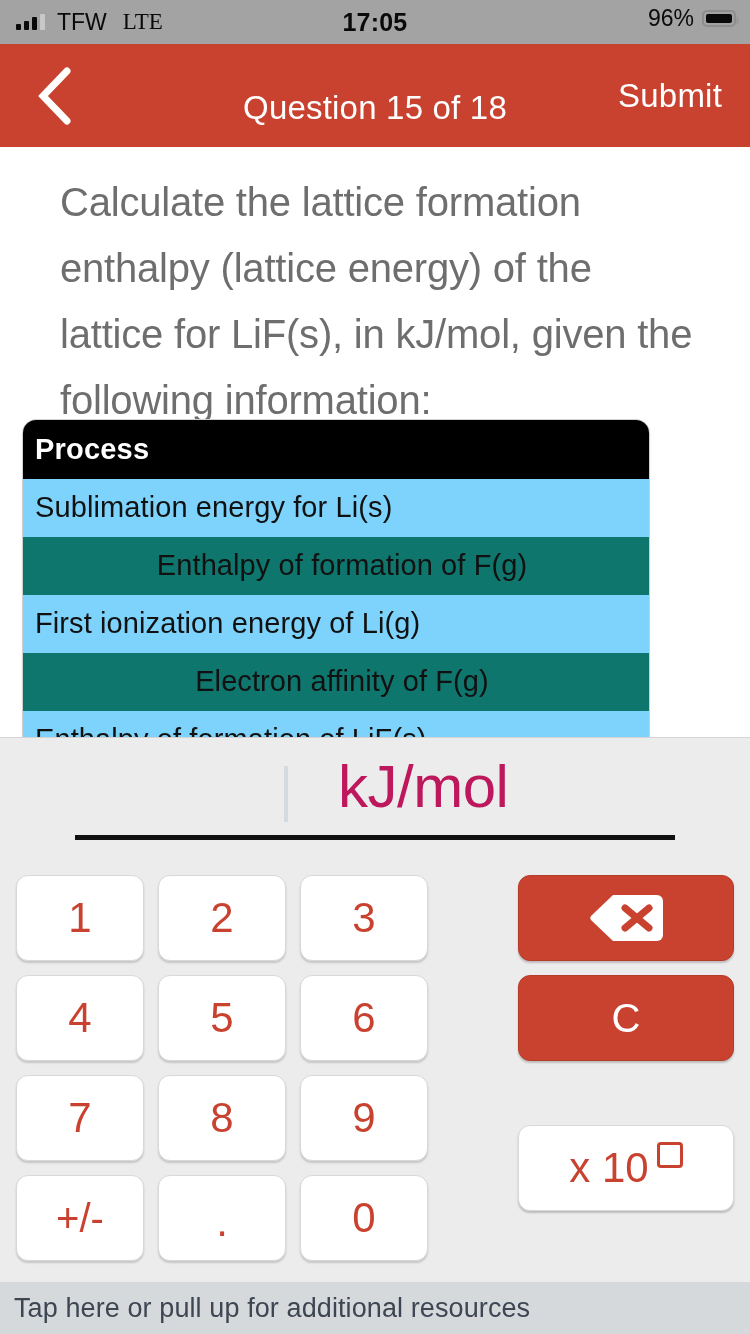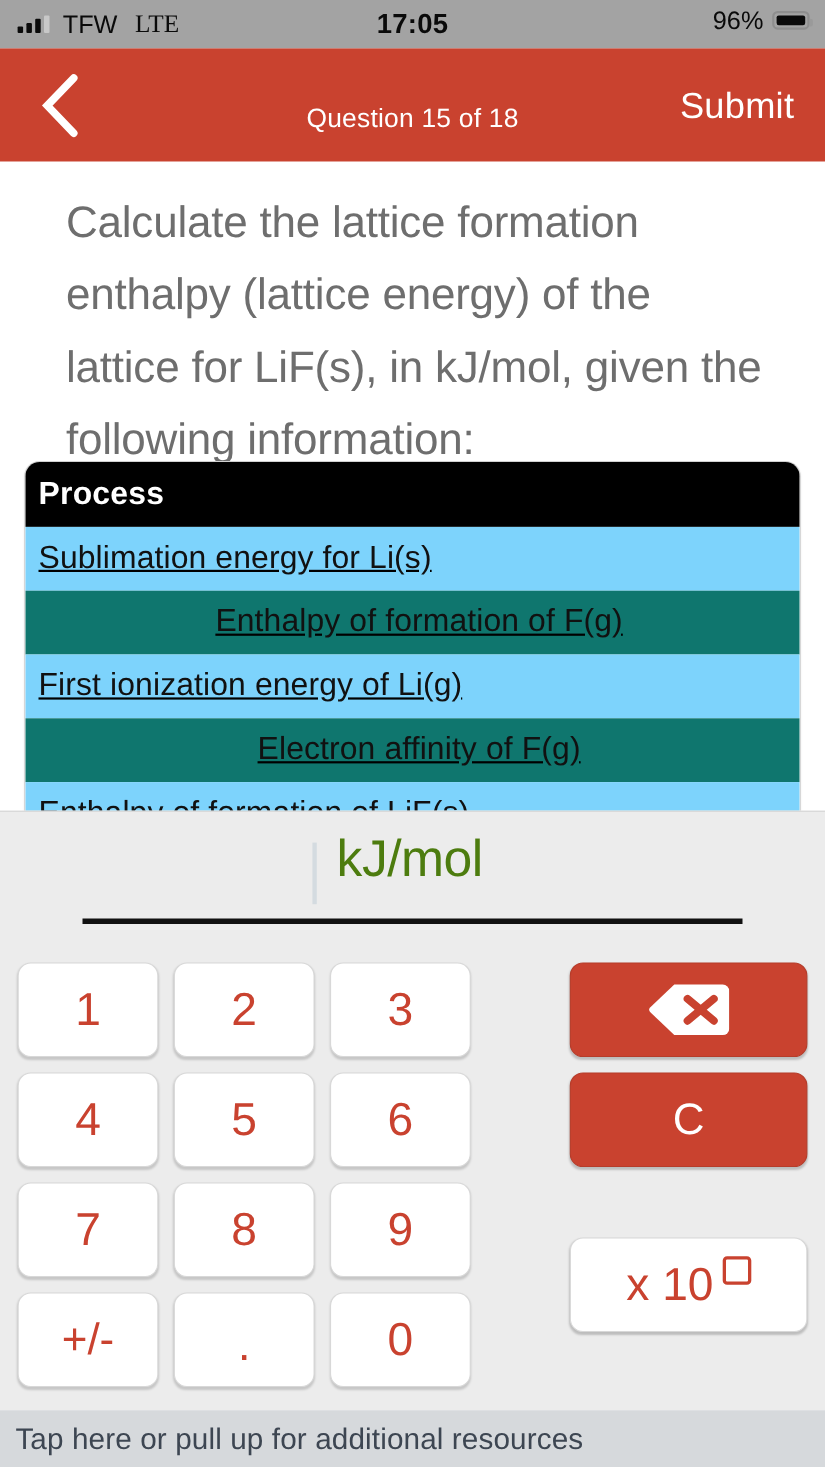--- a/index.html
+++ b/index.html
@@ -91,21 +91,21 @@
     transform: translateY(-50%);
     width: 74px; height: 74px;
     display: flex; align-items: center; justify-content: center;
     cursor: pointer;
   }
   .nav-back svg { display: block; }
   .nav-title {
     position: absolute;
     left: 0; right: 0;
     text-align: center;
-    font-size: 24px;
+    font-size: 33px;
     color: #ffffff;
     letter-spacing: 0.2px;
     margin-top: 24px;
   }
   .nav-submit {
     position: absolute;
     right: 28px;
     font-size: 33px;
     color: #ffffff;
     cursor: pointer;
@@ -127,27 +127,26 @@
     line-height: 66px;
     color: #6e6e6e;
     letter-spacing: -0.2px;
   }
 
   
   .table-wrap {
     position: absolute;
     left: 22px;
     top: 272px;
-    width: 706px;
+    width: 628px;
     border: 1px solid #d0d0d0;
     border-radius: 14px;
     background: #ffffff;
     overflow: hidden;
     box-shadow: 0 1px 2px rgba(0,0,0,0.08);
-    text-decoration: underline;
   }
   .tbl-head {
     background: #000000;
     color: #ffffff;
     font-size: 29px;
     font-weight: bold;
     padding: 13px 0 13px 12px;
     letter-spacing: 0.2px;
   }
   .tbl-row {
@@ -172,23 +171,23 @@
     height: 110px;
   }
   .ans-cursor {
     position: absolute;
     left: 284px; top: 28px;
     width: 4px; height: 56px;
     background: #d4dbe0;
   }
   .ans-unit {
     position: absolute;
-    left: 306px; top: 14px;
-    font-size: 47px;
-    color: #4d7c0f;
+    left: 338px; top: 14px;
+    font-size: 60px;
+    color: #be185d;
     letter-spacing: -0.5px;
   }
   .ans-underline {
     position: absolute;
     left: 75px; top: 97px;
     width: 600px; height: 5px;
     background: #111111;
   }
 
   .keys {

